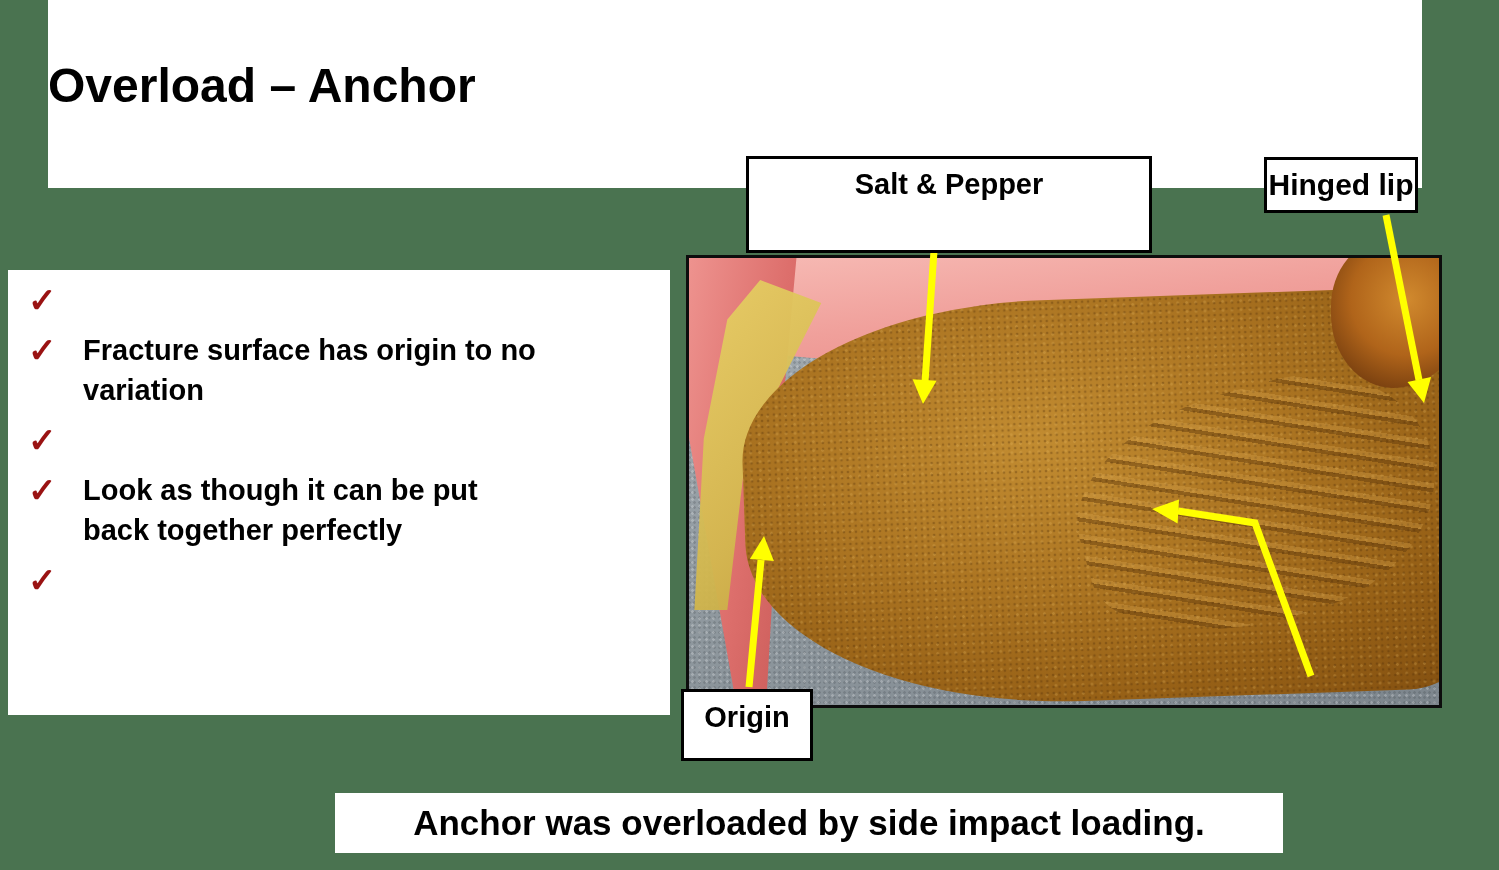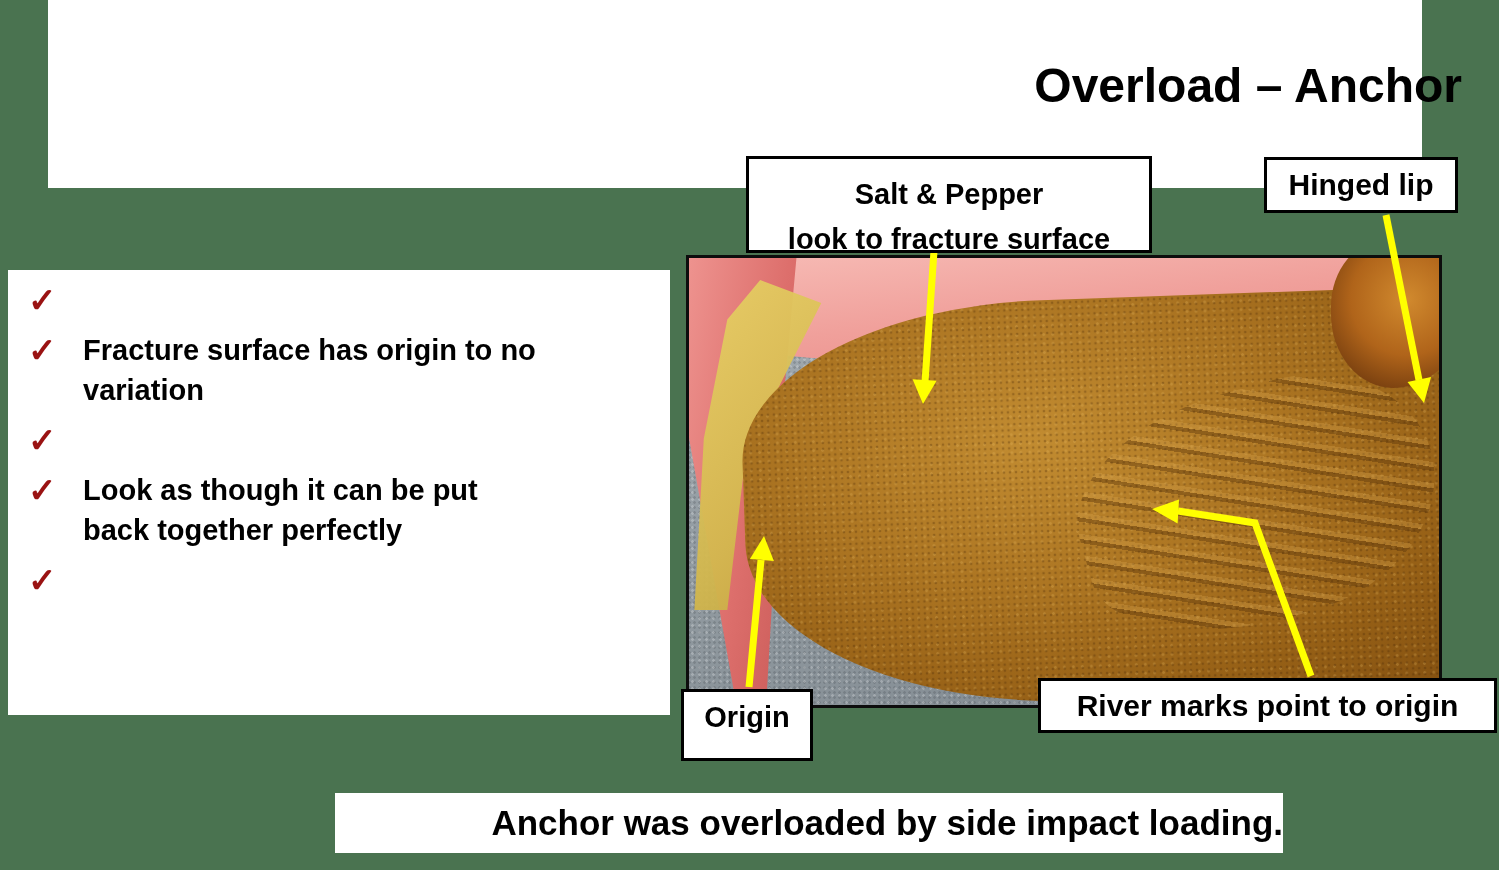--- a/index.html
+++ b/index.html
@@ -8,36 +8,36 @@
     position: relative;
     width: 1499px; height: 870px;
     background: #4a7350;
     overflow: hidden;
   }
   
   .panel { position:absolute; background:#ffffff; }
   #title-box { left:48px; top:0; width:1374px; height:188px; }
   #title-text {
     position:absolute; left:0; top:58px; width:100%;
-    text-align:right; font-size:48px; font-weight:bold; color:#000;padding-left:40px;
+    text-align:left; font-size:48px; font-weight:bold; color:#000;
   }
   #bullet-box { left:8px; top:270px; width:662px; height:445px; }
   #bullet-list { position:absolute; left:20px; top:10px; width:620px; }
   .bullet { display:flex; margin-bottom:10px; }
   .check {
     width:55px; flex:0 0 55px; font-size:34px; line-height:40px;
     color:#9a1212; font-weight:bold;
   }
   .btext {
     font-size:29px; line-height:40px; font-weight:bold; color:#000;
     white-space:pre-line;
   }
   #caption-box {
     left:335px; top:793px; width:948px; height:60px;
-    text-align:right; font-size:35px; font-weight:bold; line-height:60px; color:#000;
+    text-align:center; font-size:35px; font-weight:bold; line-height:60px; color:#000;
   }
   
   #photo {
     position:absolute; left:686px; top:255px; width:750px; height:447px;
     border:3px solid #0d0d0d;
     background: linear-gradient(160deg,#a9b1b6 0%, #939ca2 40%, #7d868d 100%);
     overflow:hidden;
   }
   .speck {
     position:absolute; inset:0;
@@ -87,22 +87,22 @@
   #rust-fragment {
     position:absolute; right:-30px; top:-18px; width:138px; height:148px;
     background: radial-gradient(circle at 55% 40%, #d18a2e 0%, #b0641a 48%, #7c4210 78%, #5c300b 100%);
     border-radius: 40% 60% 55% 45% / 45% 40% 60% 50%;
   }
   
   .plabel {
     position:absolute; background:#ffffff; border:3px solid #000;
     box-sizing:border-box; text-align:center; font-weight:bold; color:#000;
   }
-  #label-salt-pepper { left:746px; top:156px; width:406px; height:97px; font-size:29px; line-height:45px; padding-top:13px; }
-  #label-hinged-lip  { left:1264px; top:157px; width:194px; height:56px; font-size:30px; line-height:50px; }
+  #label-salt-pepper { left:746px; top:156px; width:406px; height:97px; font-size:29px; line-height:45px; padding-top:3px; }
+  #label-hinged-lip  { left:1264px; top:157px; width:154px; height:56px; font-size:30px; line-height:50px; }
   #label-origin      { left:681px;  top:689px; width:132px; height:72px; font-size:29px; line-height:51px; }
   #label-river-marks { left:1038px; top:678px; width:459px; height:55px; font-size:30px; line-height:49px; }
   
   #arrow-overlay { position:absolute; left:0; top:0; width:1499px; height:870px; pointer-events:none; }
   .arrow line, .arrow polyline { stroke:#ffff00; stroke-width:7; fill:none; }
   .arrow polygon { fill:#ffff00; stroke:none; }
 </style>
 </head>
 <body>
 
@@ -162,21 +162,19 @@
       <polygon points="764,536 773.9,560.9 749.9,558.9"></polygon>
     </g>
     <g class="arrow">
       <polyline points="1311,676 1255,523 1178,511"></polyline>
       <polygon points="1152,509 1177.6,523.4 1179,499.4"></polygon>
     </g>
   </svg>
 
   <div id="label-salt-pepper" class="plabel">
     <div>Salt &amp; Pepper</div>
-    <div>look to fracture surface</div>
   </div>
   <div id="label-hinged-lip" class="plabel">Hinged lip</div>
   <div id="label-origin" class="plabel">Origin</div>
-  <div id="label-river-marks" class="plabel">River marks point to origin</div>
 
   <div id="caption-box" class="panel">Anchor was overloaded by side impact loading.</div>
 
 </div>
 
 </body></html>

